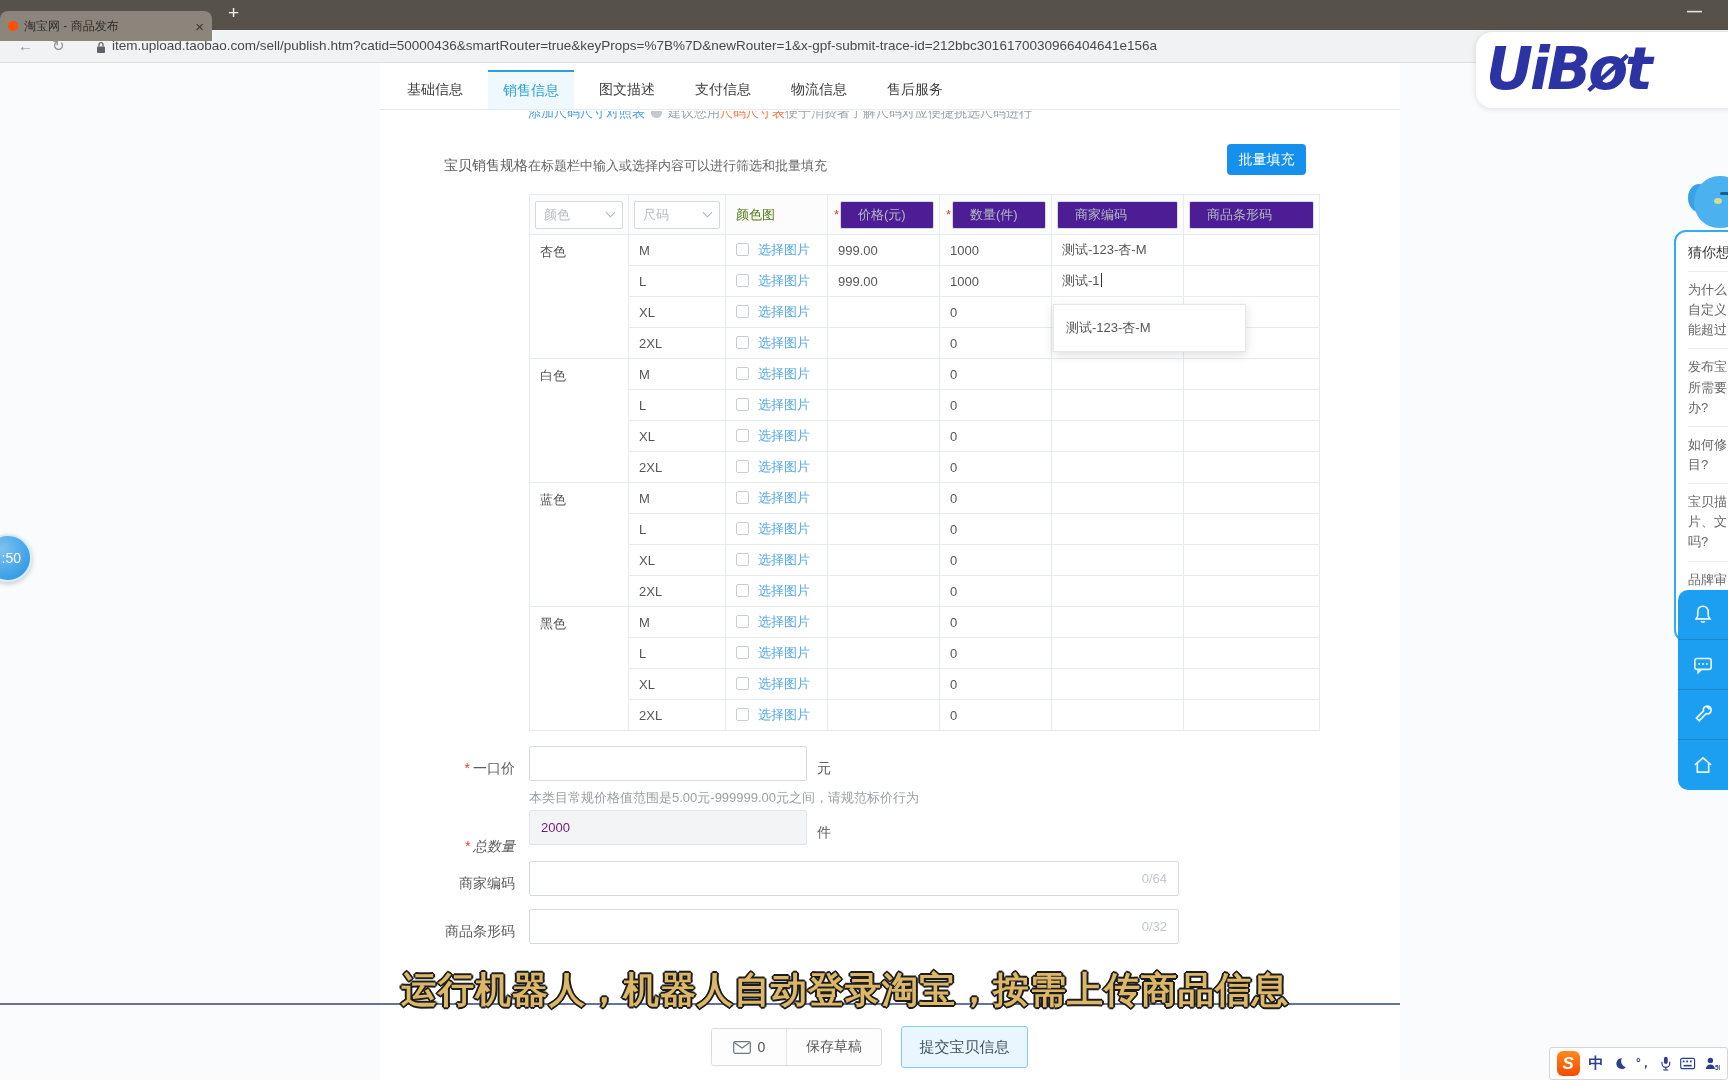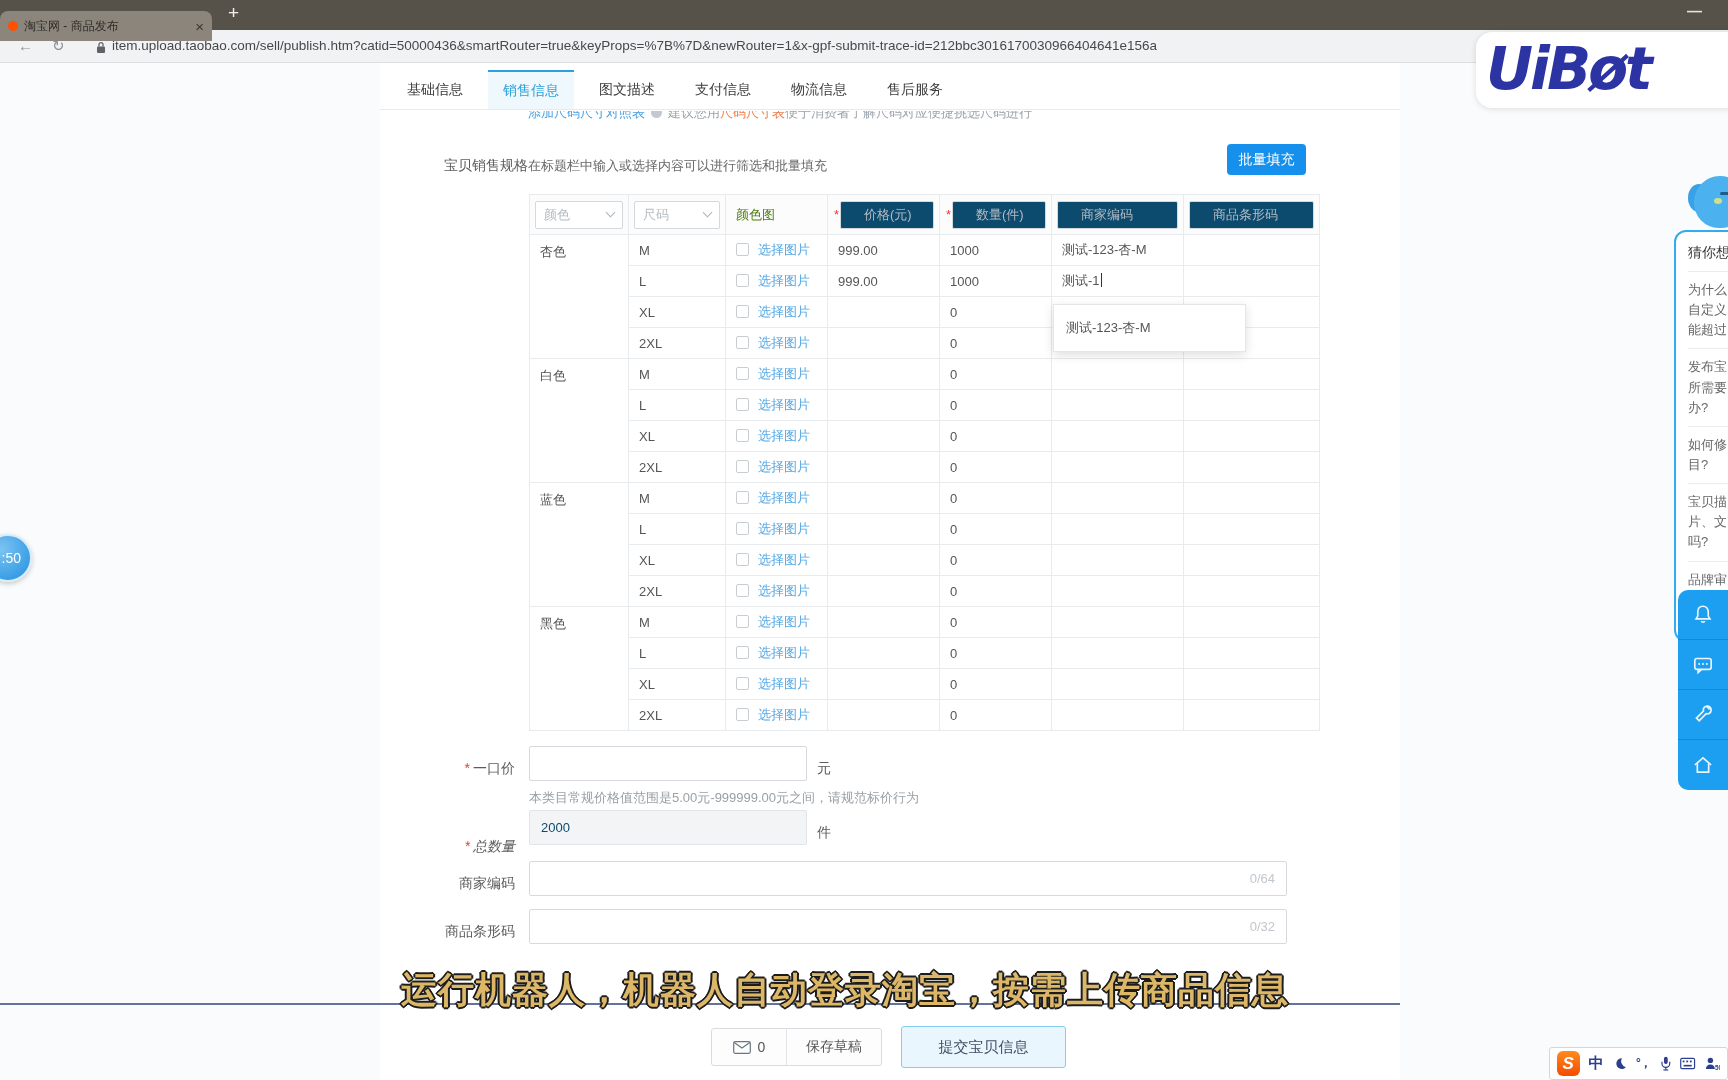--- a/index.html
+++ b/index.html
@@ -53,45 +53,45 @@
 
   
   .spec-table { position:absolute; left:149px; top:132px; width:790px; border-collapse:collapse; table-layout:fixed; }
   .spec-table th, .spec-table td { border:1px solid #e8ebee; font-weight:normal; }
   .spec-table th { height:40px; background:#fcfcfd; padding:0 5px; }
   .hselect { height:28px; border:1px solid #d4d9dd; background:#fff; border-radius:2px; display:flex; align-items:center; justify-content:space-between; padding:0 8px; font-size:13px; color:#b4bbc2; }
   .chev { width:7px; height:7px; border-right:1.6px solid #aeb5bc; border-bottom:1.6px solid #aeb5bc; transform:rotate(45deg); margin-top:-4px; }
   .th-plain { text-align:left; font-size:13px; color:#4d7c0f; padding-left:10px !important; }
   .hinput { display:flex; align-items:center; }
   .star { color:#e23c39; font-size:13px; width:7px; flex:none; }
-  .hbox { flex:1; height:28px; border:1px solid #d4d9dd; background:#0c4a6e; border-radius:2px; font-size:13px; color:#b4bbc2; line-height:26px; padding-left:23px; text-align:left; overflow:hidden; white-space:nowrap; }
+  .hbox { flex:1; height:28px; border:1px solid #d4d9dd; background:#4c1d95; border-radius:2px; font-size:13px; color:#b4bbc2; line-height:26px; padding-left:17px; text-align:left; overflow:hidden; white-space:nowrap; }
   .spec-table td { height:31px; font-size:13px; color:#555; padding-left:10px; text-align:left; background:#fff; }
   .cell-color { vertical-align:top; padding-top:8px; color:#454545; }
   .checkbox { display:inline-block; width:13px; height:13px; border:1px solid #c8cdd2; border-radius:2px; background:#fff; vertical-align:-2px; margin-right:9px; }
   .pick-label { color:#53a8e4; }
   .caret { display:inline-block; width:1px; height:14px; background:#333; vertical-align:-2px; margin-left:1px; }
   .autocomplete { position:absolute; left:673px; top:242px; width:193px; background:#fff; border:1px solid #e4e6e9; box-shadow:0 3px 10px rgba(0,0,0,.13); z-index:6; }
   .ac-item { padding:14px 12px; font-size:13px; color:#555; }
 
   
   .form-label { position:absolute; left:0; width:135px; text-align:right; font-size:14px; color:#5c5c5c; }
   .star-inline { color:#e23c39; margin-right:3px; }
   .input-box { position:absolute; left:149px; width:278px; height:35px; border:1px solid #d6dade; border-radius:2px; background:#fff; font-size:13px; color:#5c5c5c; line-height:33px; padding:0 11px; }
-  .input-box.disabled { background:#f2f4f6; border-color:#e1e4e8; color:#0c4a6e; }
-  .input-box.wide { width:758px; }
+  .input-box.disabled { background:#f2f4f6; border-color:#e1e4e8; color:#701a75; }
+  .input-box.wide { width:650px; }
   .unit { position:absolute; left:437px; font-size:14px; color:#5c5c5c; }
   .note { position:absolute; left:149px; top:727px; font-size:13px; color:#9aa0a6; }
   .counter { float:right; color:#c1c7cd; font-size:13px; }
 
   
   .draft-group { position:absolute; left:711px; top:1028px; height:38px; display:flex; background:#fdfdfd; border:1px solid #d9dcdf; border-radius:3px; z-index:16; }
   .seg { display:flex; align-items:center; justify-content:center; font-size:14px; color:#555; }
   .seg.count { width:74px; gap:7px; }
   .seg.save { width:95px; border-left:1px solid #e3e5e8; }
-  .submit-btn { position:absolute; left:901px; top:1026px; width:165px; height:42px; background:#e9f6fd; border:1px solid #86ccf0; border-radius:3px; color:#3e5063; font-size:15px; z-index:16; text-align:center; line-height:40px; }
+  .submit-btn { position:absolute; left:901px; top:1026px; width:127px; height:42px; background:#e9f6fd; border:1px solid #86ccf0; border-radius:3px; color:#3e5063; font-size:15px; z-index:16; text-align:center; line-height:40px; }
 
   
   .help-panel { position:absolute; left:1674px; top:230px; width:140px; background:#fff; border:2px solid #33abf0; border-radius:12px; z-index:30; padding:4px 0 2px 12px; }
   .hp-title { font-size:14px; color:#333; padding:8px 0 9px; }
   .hp-item { border-top:1px solid #ececec; padding:8px 0; font-size:13px; color:#666; line-height:1.55; white-space:pre-line; }
   .icon-stack { position:absolute; left:1678px; top:590px; width:50px; z-index:30; }
   .is-cell { width:50px; height:50px; background:#1d9ff1; display:flex; align-items:center; justify-content:center; border-bottom:1px solid rgba(0,0,0,.15); }
   .is-cell:first-child { border-radius:10px 0 0 0; }
   .is-cell:last-child { border-radius:0 0 0 10px; border-bottom:none; }
 

